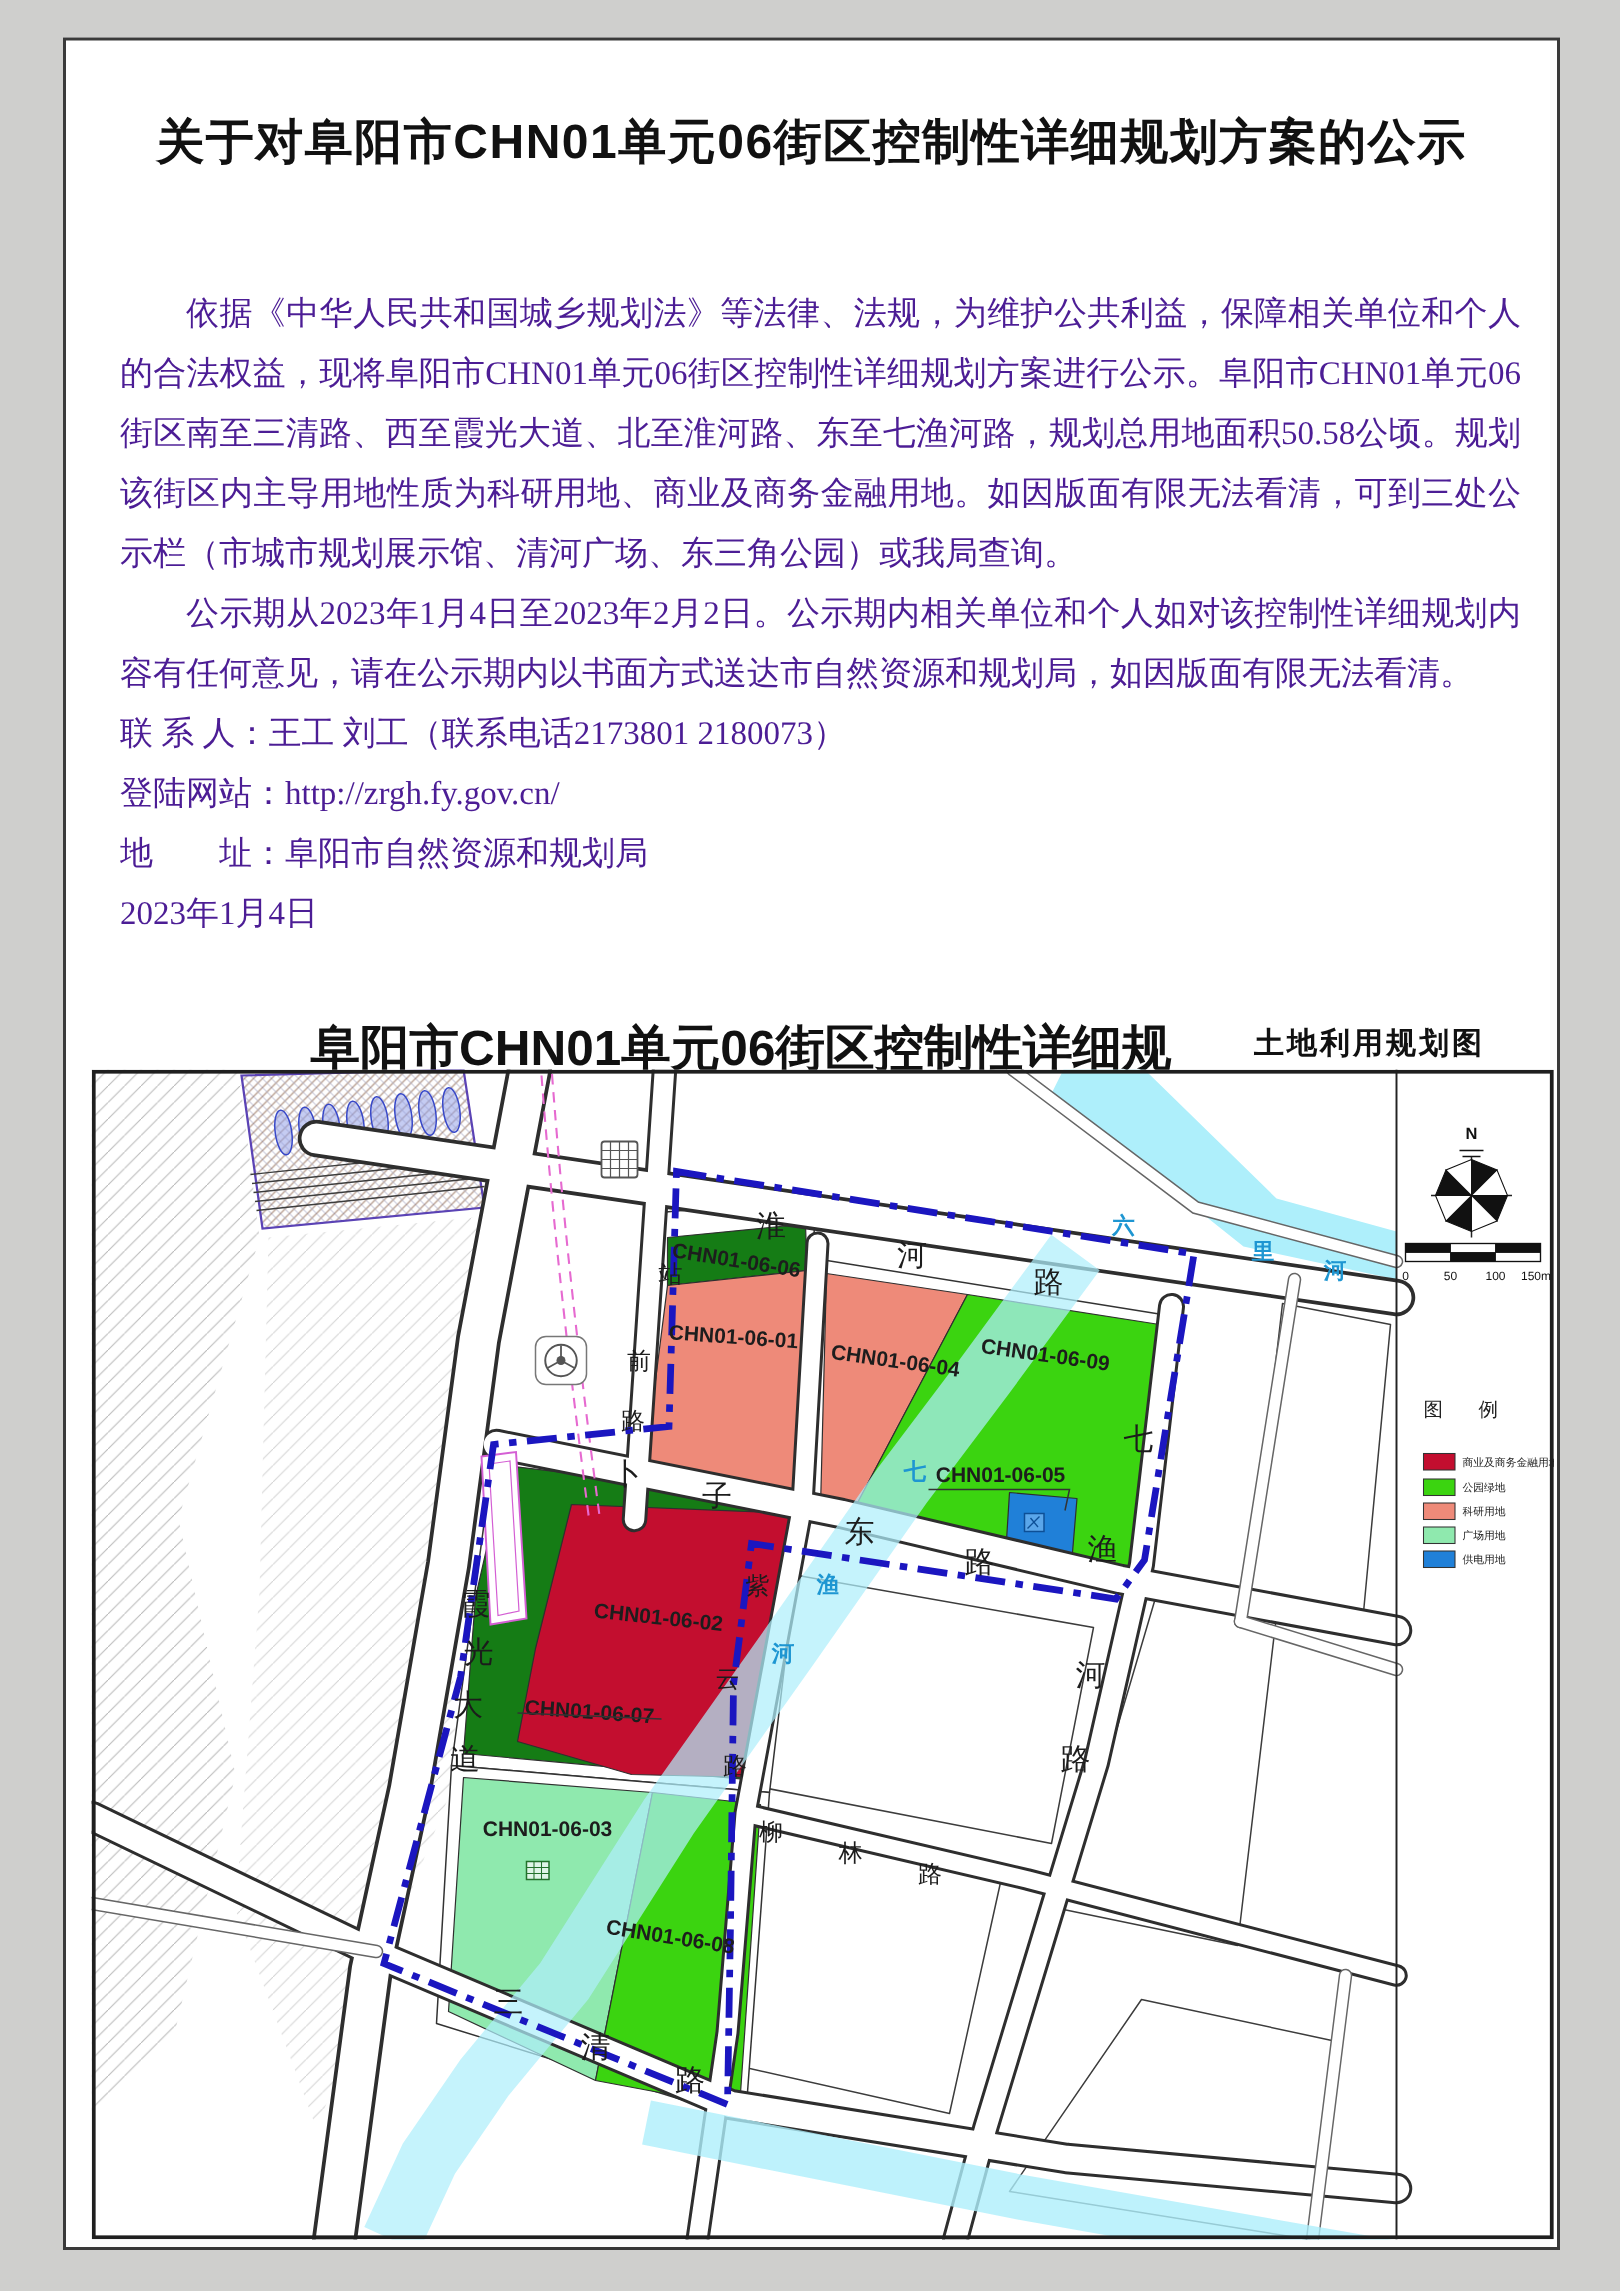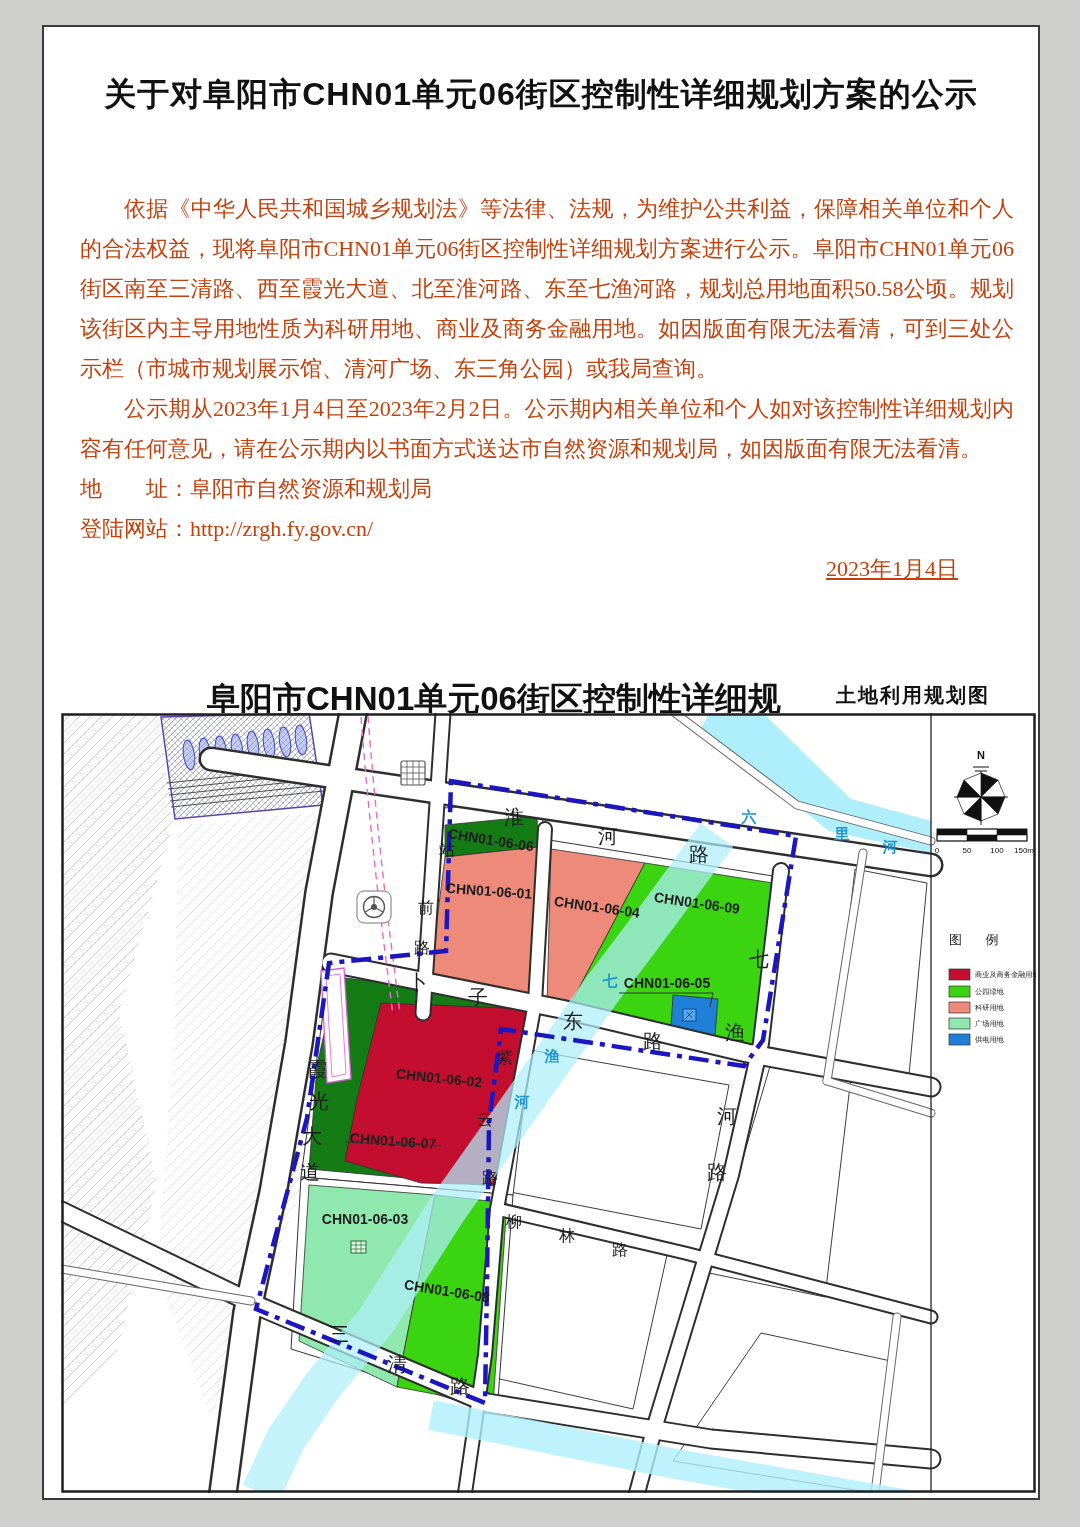--- a/index.html
+++ b/index.html
@@ -1,22 +1,22 @@
 <!DOCTYPE html>
 <html><head>
 <meta charset="utf-8">
 <style>
   html,body{margin:0;padding:0;}
   .page{position:relative;width:1080px;height:1527px;background:#cfcfcd;font-family:"Liberation Sans","DejaVu Sans",sans-serif;overflow:hidden;}
   .doc{position:absolute;left:42px;top:25px;width:998px;height:1475px;background:#ffffff;border:2px solid #3a3a3a;box-sizing:border-box;}
   .doc-title{position:absolute;top:46px;left:0;width:100%;text-align:center;font-size:32px;font-weight:bold;color:#111;letter-spacing:1px;}
-  .doc-body{position:absolute;top:162px;left:36px;right:24px;font-family:"Liberation Serif","DejaVu Serif",serif;font-size:22px;color:#c2410c;text-align:justify;}
+  .doc-body{position:absolute;top:162px;left:36px;right:24px;font-family:"Liberation Serif","DejaVu Serif",serif;font-size:22px;color:#4c1d95;text-align:justify;}
   .doc-body p{margin:0;line-height:40px;text-indent:2em;}
   .plain-line{margin:0;line-height:36px;text-indent:0 !important;}
-  .date-line{margin:0;line-height:28px;text-align:right;padding-right:56px;text-indent:0 !important;text-decoration:underline;}
+  .date-line{margin:0;line-height:28px;text-align:left;padding-right:56px;text-indent:0 !important;}
   .map-title{position:absolute;top:650px;left:150px;width:600px;text-align:center;font-size:33px;font-weight:bold;color:#111;}
   .map-subtitle{position:absolute;top:655px;left:758px;width:222px;text-align:center;font-size:20px;font-weight:bold;letter-spacing:2px;color:#111;}
   .map-frame{position:absolute;top:686px;left:17px;width:975px;height:780px;}
   svg text{font-family:"Liberation Sans","DejaVu Sans",sans-serif;}
   .road-char{font-size:20px;fill:#1c1c1c;}
   .road-char-sm{font-size:16px;fill:#1c1c1c;}
   .river-char{font-size:15px;fill:#1e96d2;font-weight:bold;}
   .parcel-id{font-size:14px;font-weight:bold;fill:#1d1d1d;}
   .legend-label{font-size:7.2px;fill:#222;}
   .tick-label{font-size:8px;fill:#111;}
@@ -25,22 +25,23 @@
 <body>
 
 <div class="page">
   <div class="doc">
 
     <div class="doc-title">关于对阜阳市CHN01单元06街区控制性详细规划方案的公示</div>
 
     <div class="doc-body">
       <p>依据《中华人民共和国城乡规划法》等法律、法规，为维护公共利益，保障相关单位和个人的合法权益，现将阜阳市CHN01单元06街区控制性详细规划方案进行公示。阜阳市CHN01单元06街区南至三清路、西至霞光大道、北至淮河路、东至七渔河路，规划总用地面积50.58公顷。规划该街区内主导用地性质为科研用地、商业及商务金融用地。如因版面有限无法看清，可到三处公示栏（市城市规划展示馆、清河广场、东三角公园）或我局查询。</p>
       <p>公示期从2023年1月4日至2023年2月2日。公示期内相关单位和个人如对该控制性详细规划内容有任何意见，请在公示期内以书面方式送达市自然资源和规划局，如因版面有限无法看清。</p>
+      <p class="plain-line">联 系 人：王工 刘工（联系电话2173801 2180073）</p>
+      <p class="plain-line">登陆网站：http://zrgh.fy.gov.cn/</p>
       <p class="plain-line">地　　址：阜阳市自然资源和规划局</p>
-      <p class="plain-line">登陆网站：http://zrgh.fy.gov.cn/</p>
       <p class="date-line">2023年1月4日</p>
     </div>
 
     <div class="map-title">阜阳市CHN01单元06街区控制性详细规划</div>
     <div class="map-subtitle">土地利用规划图</div>
 
     <div class="map-frame">
       <svg width="975" height="780" viewBox="0 0 975 780">
         <defs>
           <pattern id="hatchL" patternUnits="userSpaceOnUse" width="11" height="11">

